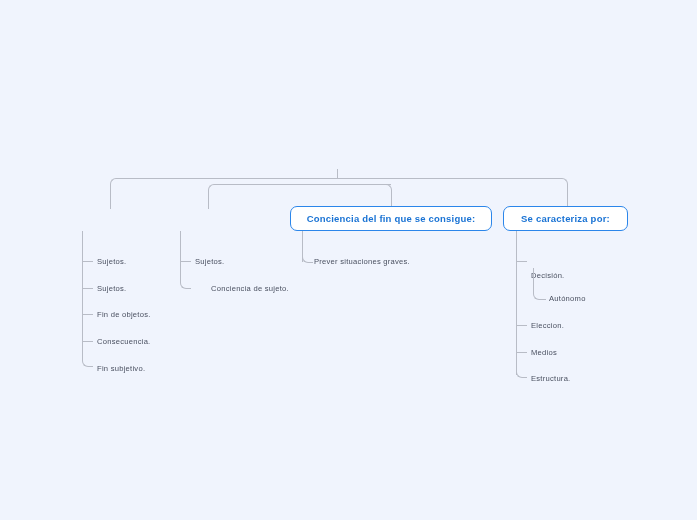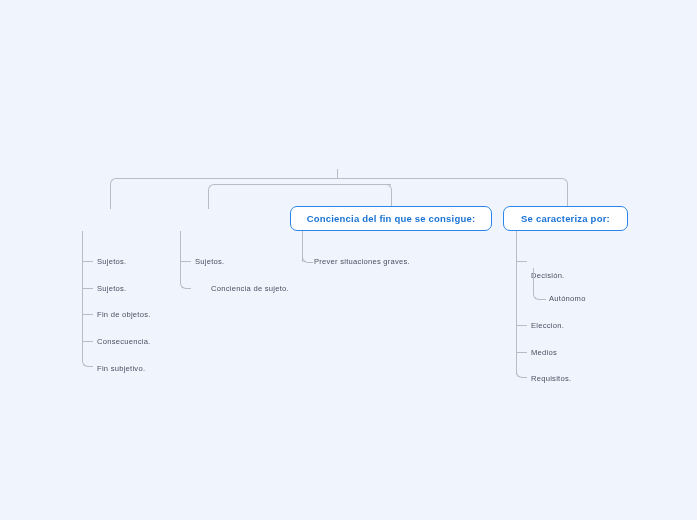--- a/index.html
+++ b/index.html
@@ -143,15 +143,15 @@
   <div class="conn h" style="left:516px; top:352px; width:11px; height:1px;"></div>
 
   <div class="leaf" style="left:531px; top:271px;">Decisión.</div>
 
   <div class="conn v" style="left:533px; top:268px; width:1px; height:26px;"></div>
   <div class="conn-round-bl" style="left:533px; top:274px; width:12px; height:25px; border-right:none; border-top:none;"></div>
   <div class="leaf" style="left:549px; top:294px;">Autónomo</div>
 
   <div class="leaf" style="left:531px; top:321px;">Eleccion.</div>
   <div class="leaf" style="left:531px; top:348px;">Medios</div>
-  <div class="leaf" style="left:531px; top:374px;">Requisitos.</div>
+  <div class="leaf" style="left:531px; top:374px;">Estructura.</div>
 
 </div>
 
 </body></html>

